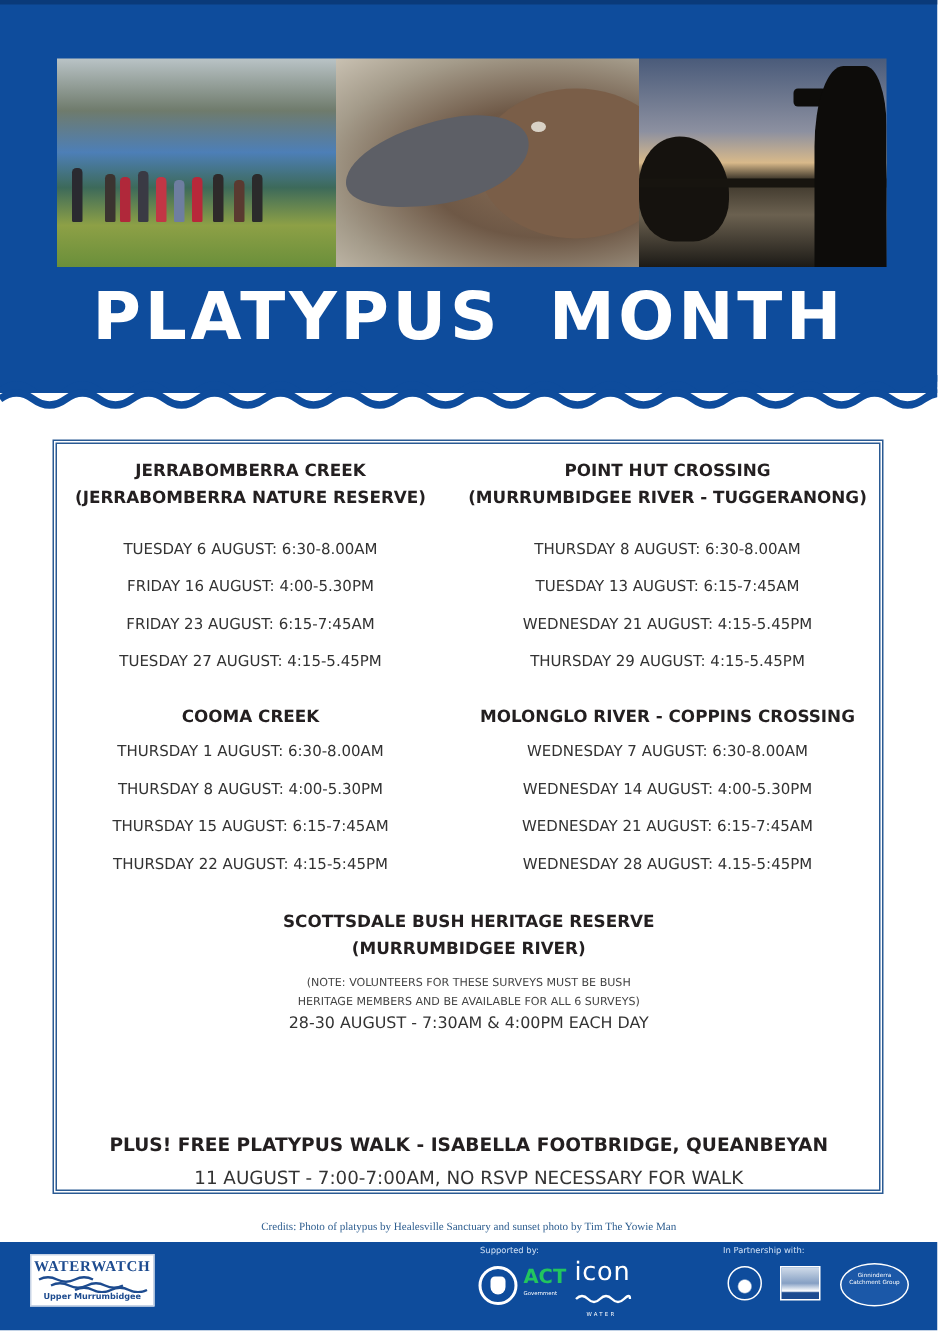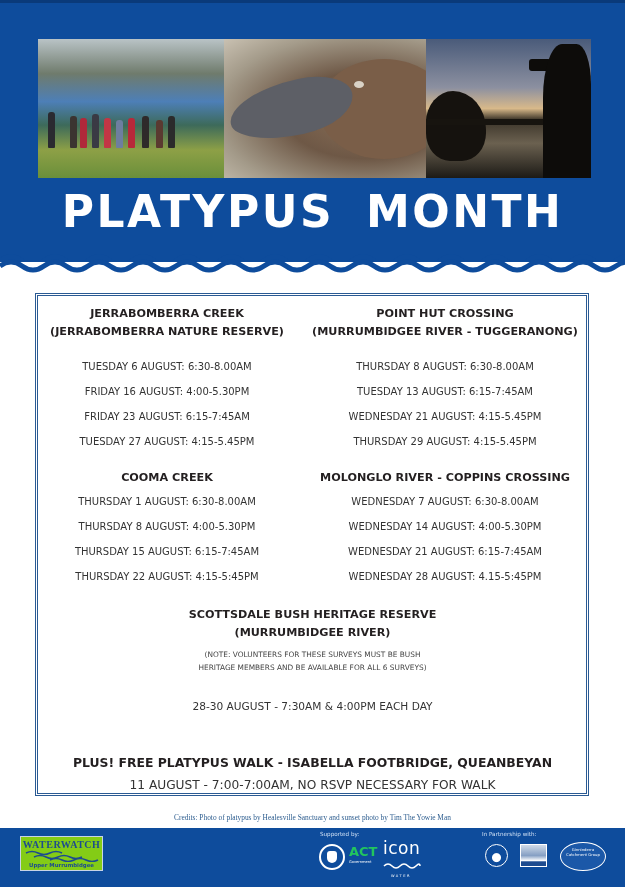--- a/index.html
+++ b/index.html
@@ -30,30 +30,30 @@
   .content-box { position: absolute; left: 35px; top: 293px; width: 554px; height: 503px; border: 3px double #2a5a93; }
 
   .col { position: absolute; width: 270px; text-align: center; }
   .col.left { left: 32px; }
   .col.right { left: 310px; }
   .site-title { font-family: "DejaVu Sans", sans-serif; font-weight: bold; font-size: 11.2px; line-height: 18px; color: #231f20; }
   .date { font-family: "DejaVu Sans", sans-serif; font-size: 10px; color: #333; height: 25px; line-height: 25px; }
 
   .scotts { position: absolute; left: 120px; top: 606px; width: 385px; text-align: center; }
   .scotts .note { font-family: "DejaVu Sans", sans-serif; font-size: 7.4px; color: #444; line-height: 13px; margin-top: 6px; }
-  .scotts .when { font-family: "DejaVu Sans", sans-serif; font-size: 10.6px; color: #333; margin-top: 26px; }
+  .scotts .when { font-family: "DejaVu Sans", sans-serif; font-size: 10.6px; color: #333; margin-top: 2px; }
 
   .walk { position: absolute; left: 40px; top: 755px; width: 545px; text-align: center; }
   .walk .headline { font-family: "DejaVu Sans", sans-serif; font-weight: bold; font-size: 12.4px; color: #231f20; }
   .walk .sub { font-family: "DejaVu Sans", sans-serif; font-size: 12.2px; color: #333; margin-top: 8px; }
 
   .credits { position: absolute; left: 0; top: 813px; width: 625px; text-align: center; font-family: Liberation Serif, serif; font-size: 7.4px; color: #2d5d8f; }
 
   .footer { position: absolute; left: 0; top: 828px; width: 625px; height: 59px; background: #0e4c9c; }
-  .ww-logo { position: absolute; left: 20px; top: 8px; width: 83px; height: 35px; background: #84cc16; border: 1px solid #c8d4e6; text-align: center; }
+  .ww-logo { position: absolute; left: 20px; top: 8px; width: 83px; height: 35px; background: #ffffff; border: 1px solid #c8d4e6; text-align: center; }
   .ww-logo .ww-title { font-family: "Liberation Serif", serif; font-weight: bold; font-size: 10px; color: #1d4b8f; letter-spacing: 0.5px; margin-top: 2px; }
   .ww-logo svg { display: block; margin: 0 auto; }
   .ww-logo .ww-sub { font-family: "DejaVu Sans", sans-serif; font-weight: bold; font-size: 5.4px; color: #1d4b8f; margin-top: 0px; }
 
   .footer-label { position: absolute; font-family: "DejaVu Sans", sans-serif; font-size: 5.6px; color: #cfe0f5; }
   .crest { position: absolute; left: 319px; top: 16px; width: 26px; height: 26px; border: 2px solid #ffffff; border-radius: 50%; }
   .crest::after { content: ""; position: absolute; left: 6px; top: 5px; width: 10px; height: 12px; background: #ffffff; border-radius: 3px 3px 5px 5px; }
   .act-text { position: absolute; left: 349px; top: 16px; font-family: "DejaVu Sans", sans-serif; font-weight: bold; font-size: 13px; color: #22c55e; }
   .act-sub { position: absolute; left: 349px; top: 32px; font-family: "DejaVu Sans", sans-serif; font-size: 3.6px; color: #ffffff; }
   .icon-text { position: absolute; left: 383px; top: 10px; font-family: "DejaVu Sans", sans-serif; font-size: 17px; color: #ffffff; letter-spacing: 0.5px; }

